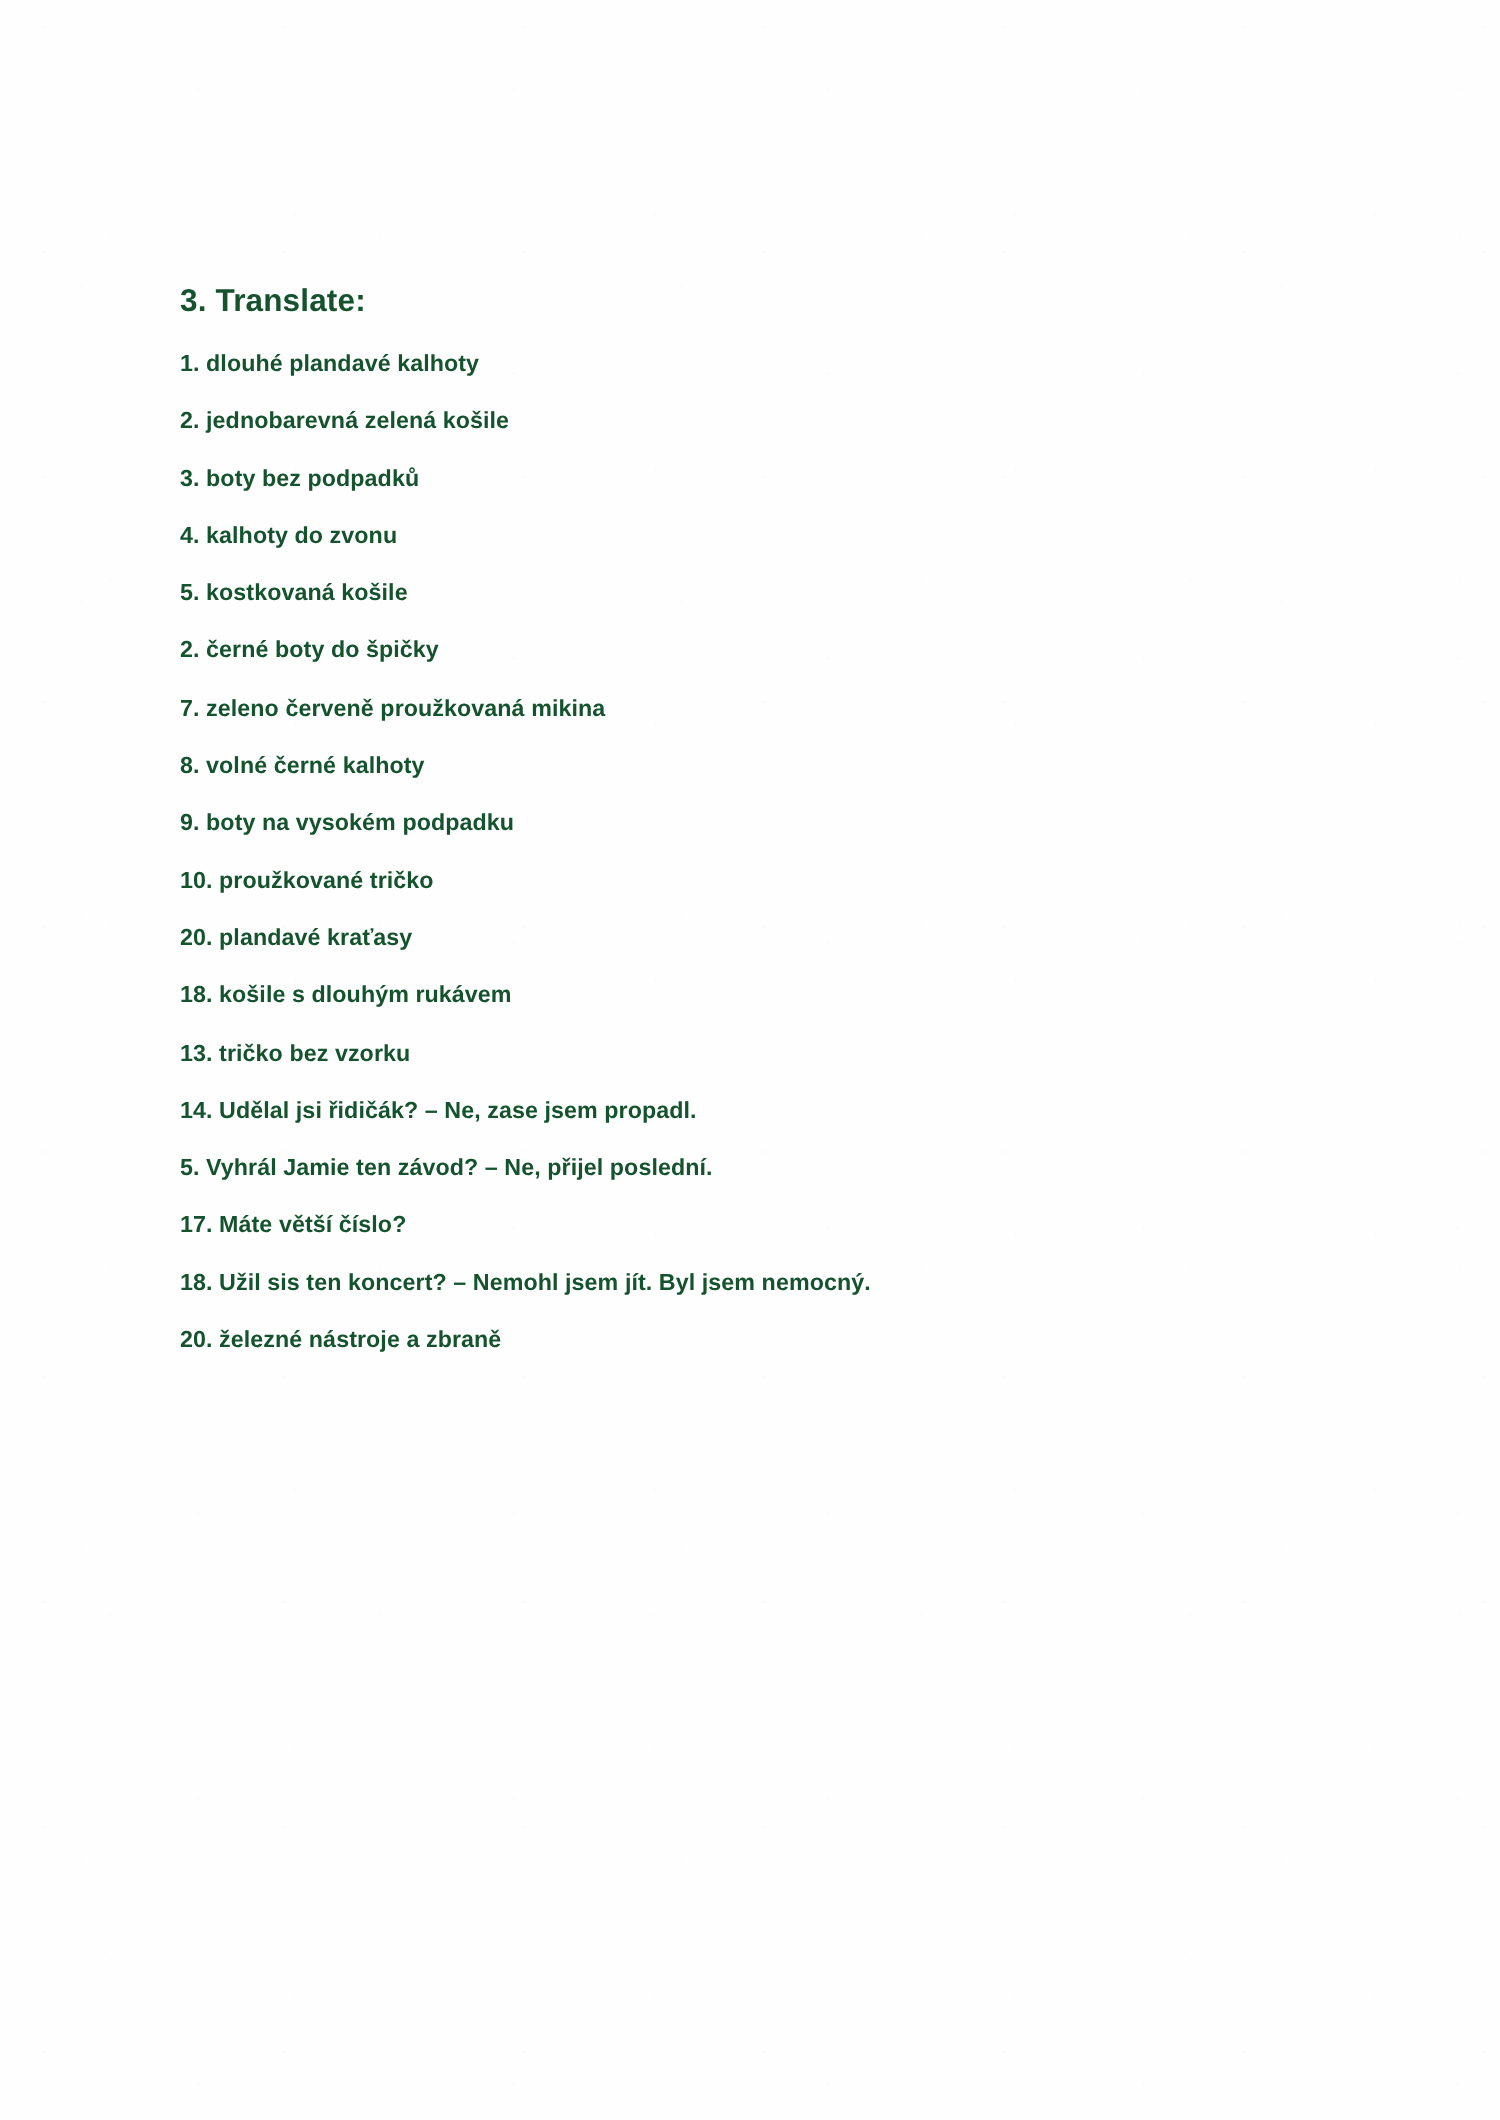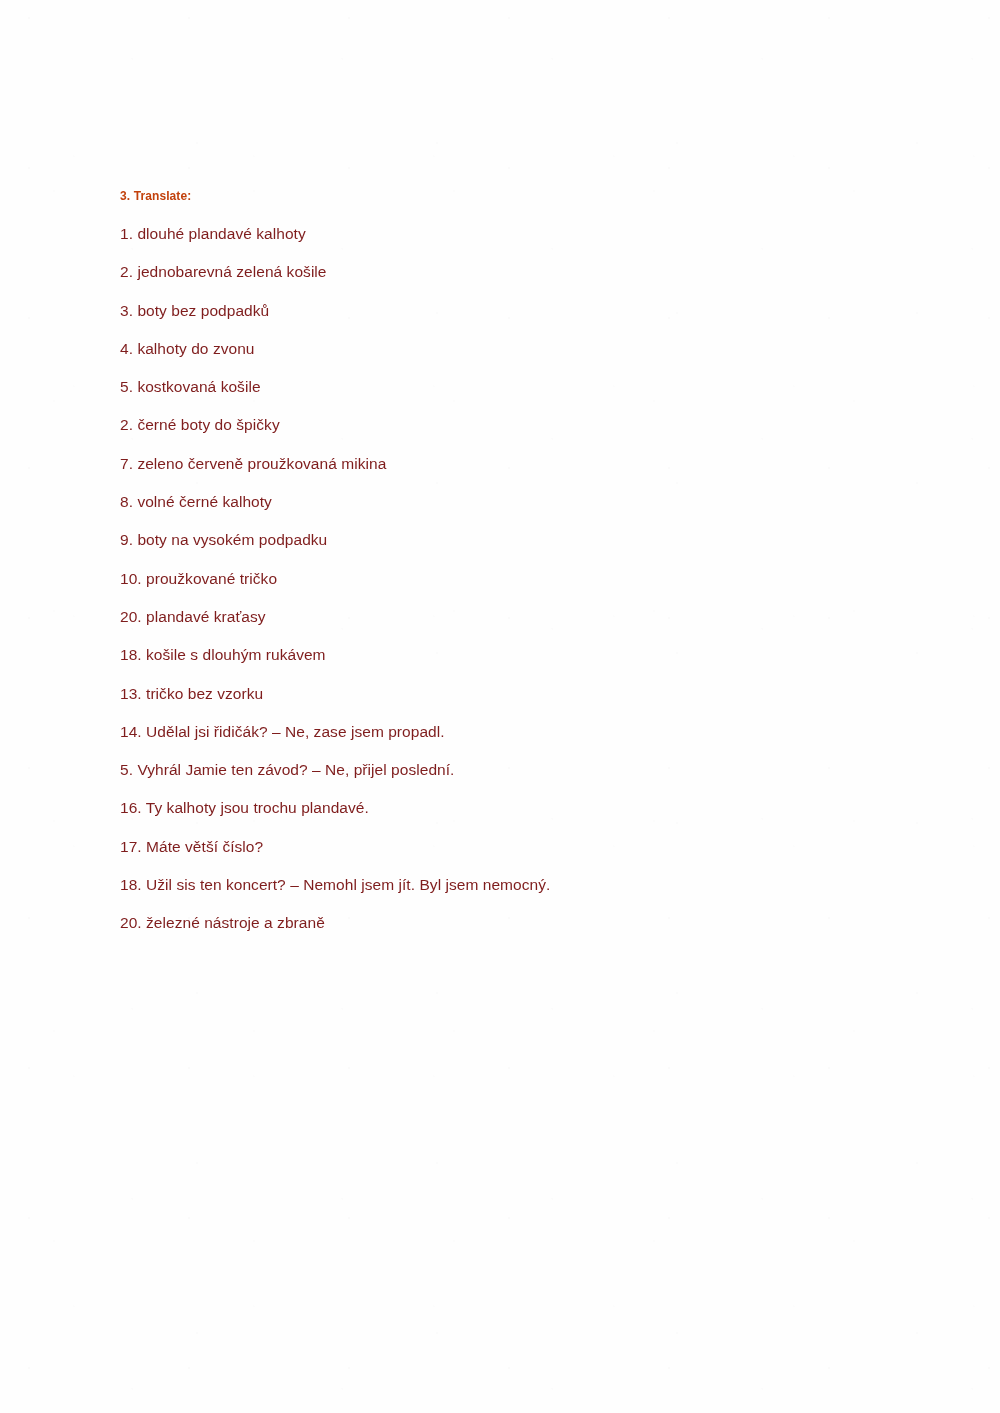--- a/index.html
+++ b/index.html
@@ -41,41 +41,41 @@
 
   
   .content {
     position: absolute;
     left: 120px;
     top: 190px;
     width: 760px;
   }
 
   .doc-heading {
-    font-size: 12px;
+    font-size: 21px;
     font-weight: bold;
     line-height: 1.0;
     letter-spacing: 0.1px;
     margin: 0 0 24px 0;
-    color: #c2410c;
+    color: #14532d;
     white-space: pre;
   }
 
   .item-list {
     list-style: none;
     margin: 0;
     padding: 0;
   }
 
   .item-list li {
     font-size: 15.5px;
-    font-weight: normal;
+    font-weight: bold;
     line-height: 1.0;
     letter-spacing: 0.05px;
-    color: #7f1d1d;
+    color: #14532d;
     margin: 0 0 22.8px 0;
     white-space: pre;
   }
 </style>
 </head>
 <body>
 
 <div class="page">
   <div class="paper-grain"></div>
 
@@ -92,20 +92,19 @@
       <li>2. černé boty do špičky</li>
       <li>7. zeleno červeně proužkovaná mikina</li>
       <li>8. volné černé kalhoty</li>
       <li>9. boty na vysokém podpadku</li>
       <li>10. proužkované tričko</li>
       <li>20. plandavé kraťasy</li>
       <li>18. košile s dlouhým rukávem</li>
       <li>13. tričko bez vzorku</li>
       <li>14. Udělal jsi řidičák? – Ne, zase jsem propadl.</li>
       <li>5. Vyhrál Jamie ten závod? – Ne, přijel poslední.</li>
-      <li>16. Ty kalhoty jsou trochu plandavé.</li>
       <li>17. Máte větší číslo?</li>
       <li>18. Užil sis ten koncert? – Nemohl jsem jít. Byl jsem nemocný.</li>
       <li>20. železné nástroje a zbraně</li>
     </ul>
 
   </div>
 </div>
 
 </body></html>

